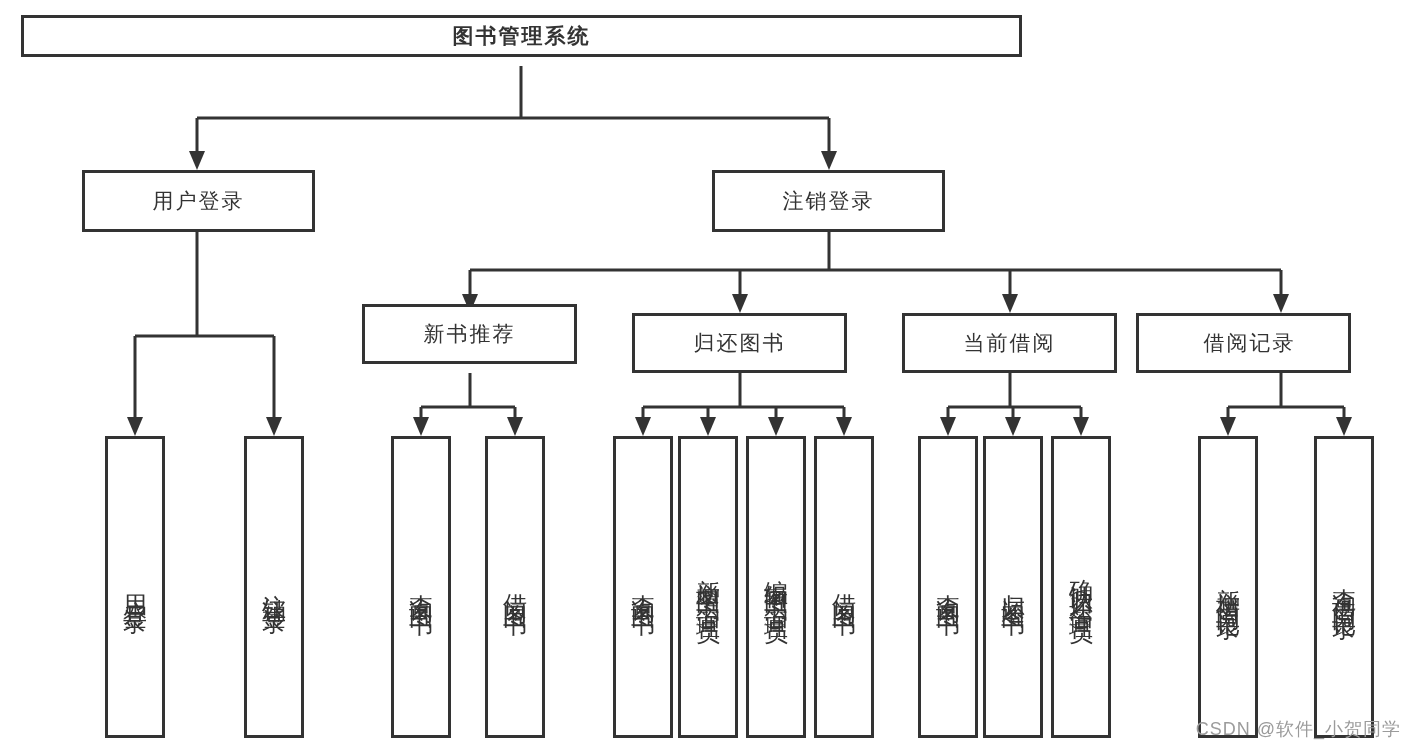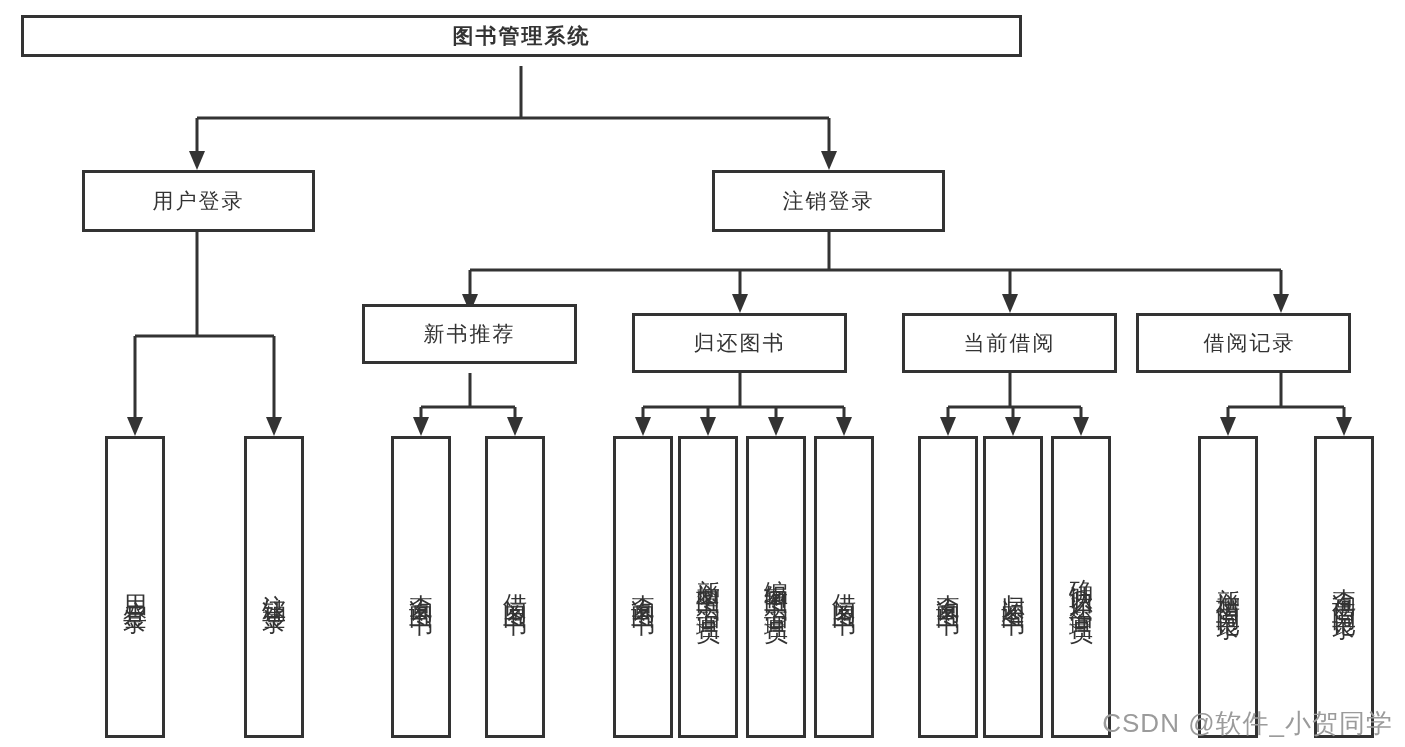--- a/index.html
+++ b/index.html
@@ -41,23 +41,23 @@
   }
   .box.v {
     writing-mode: vertical-rl;
     text-orientation: mixed;
     font-size: 24px;
     letter-spacing: 6px;
     line-height: 1;
   }
   .watermark {
     position: absolute;
-    right: 12px;
+    right: 4px;
     bottom: 6px;
-    font-size: 26px;
+    font-size: 18px;
     color: #9b9b9b;
     letter-spacing: 1px;
     z-index: 3;
     white-space: nowrap;
   }
 </style>
 </head>
 <body>
 
 <div class="canvas">

